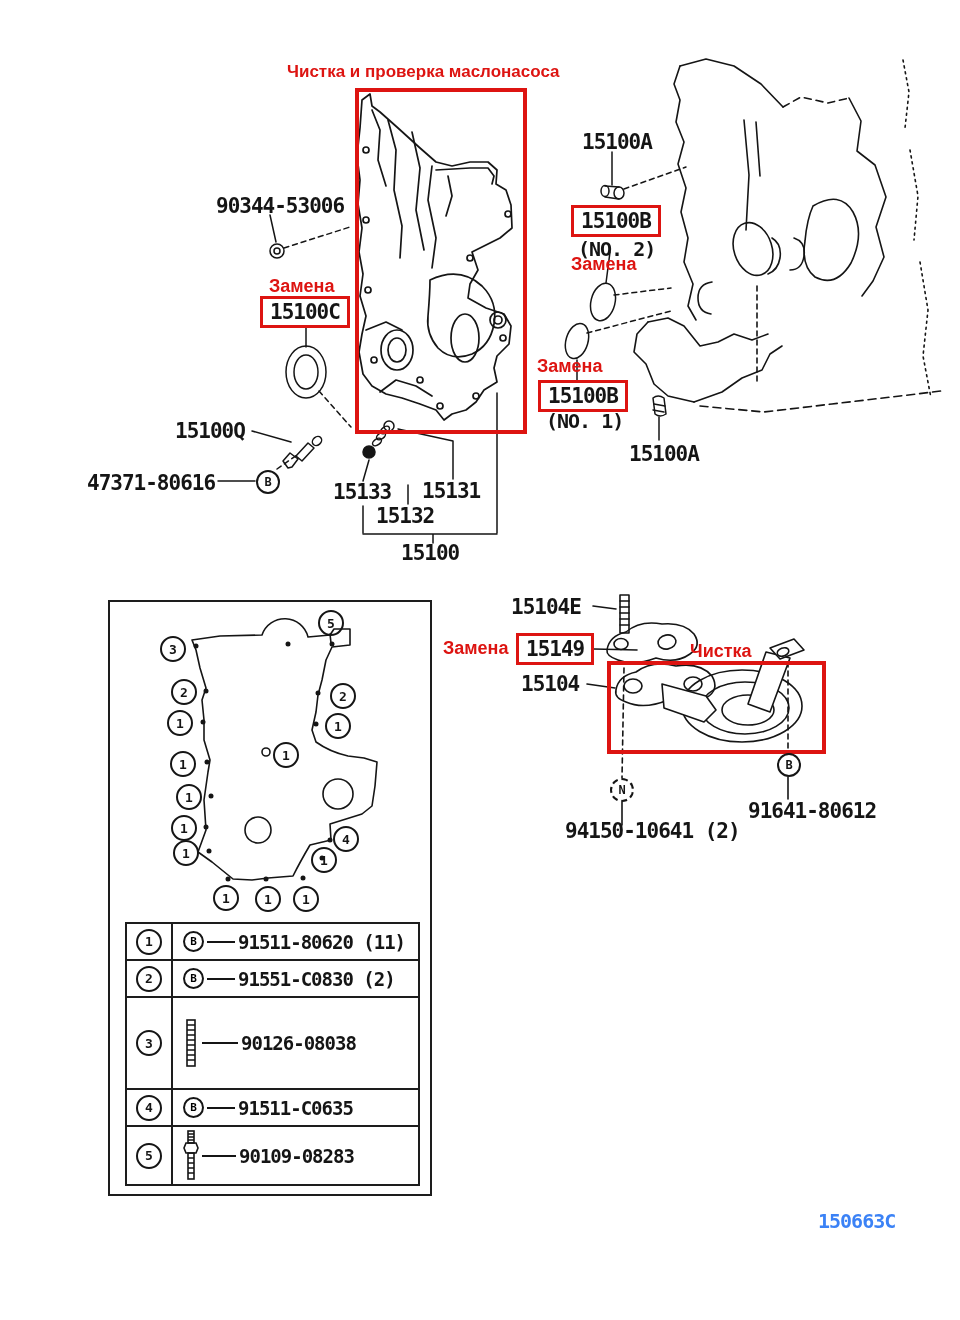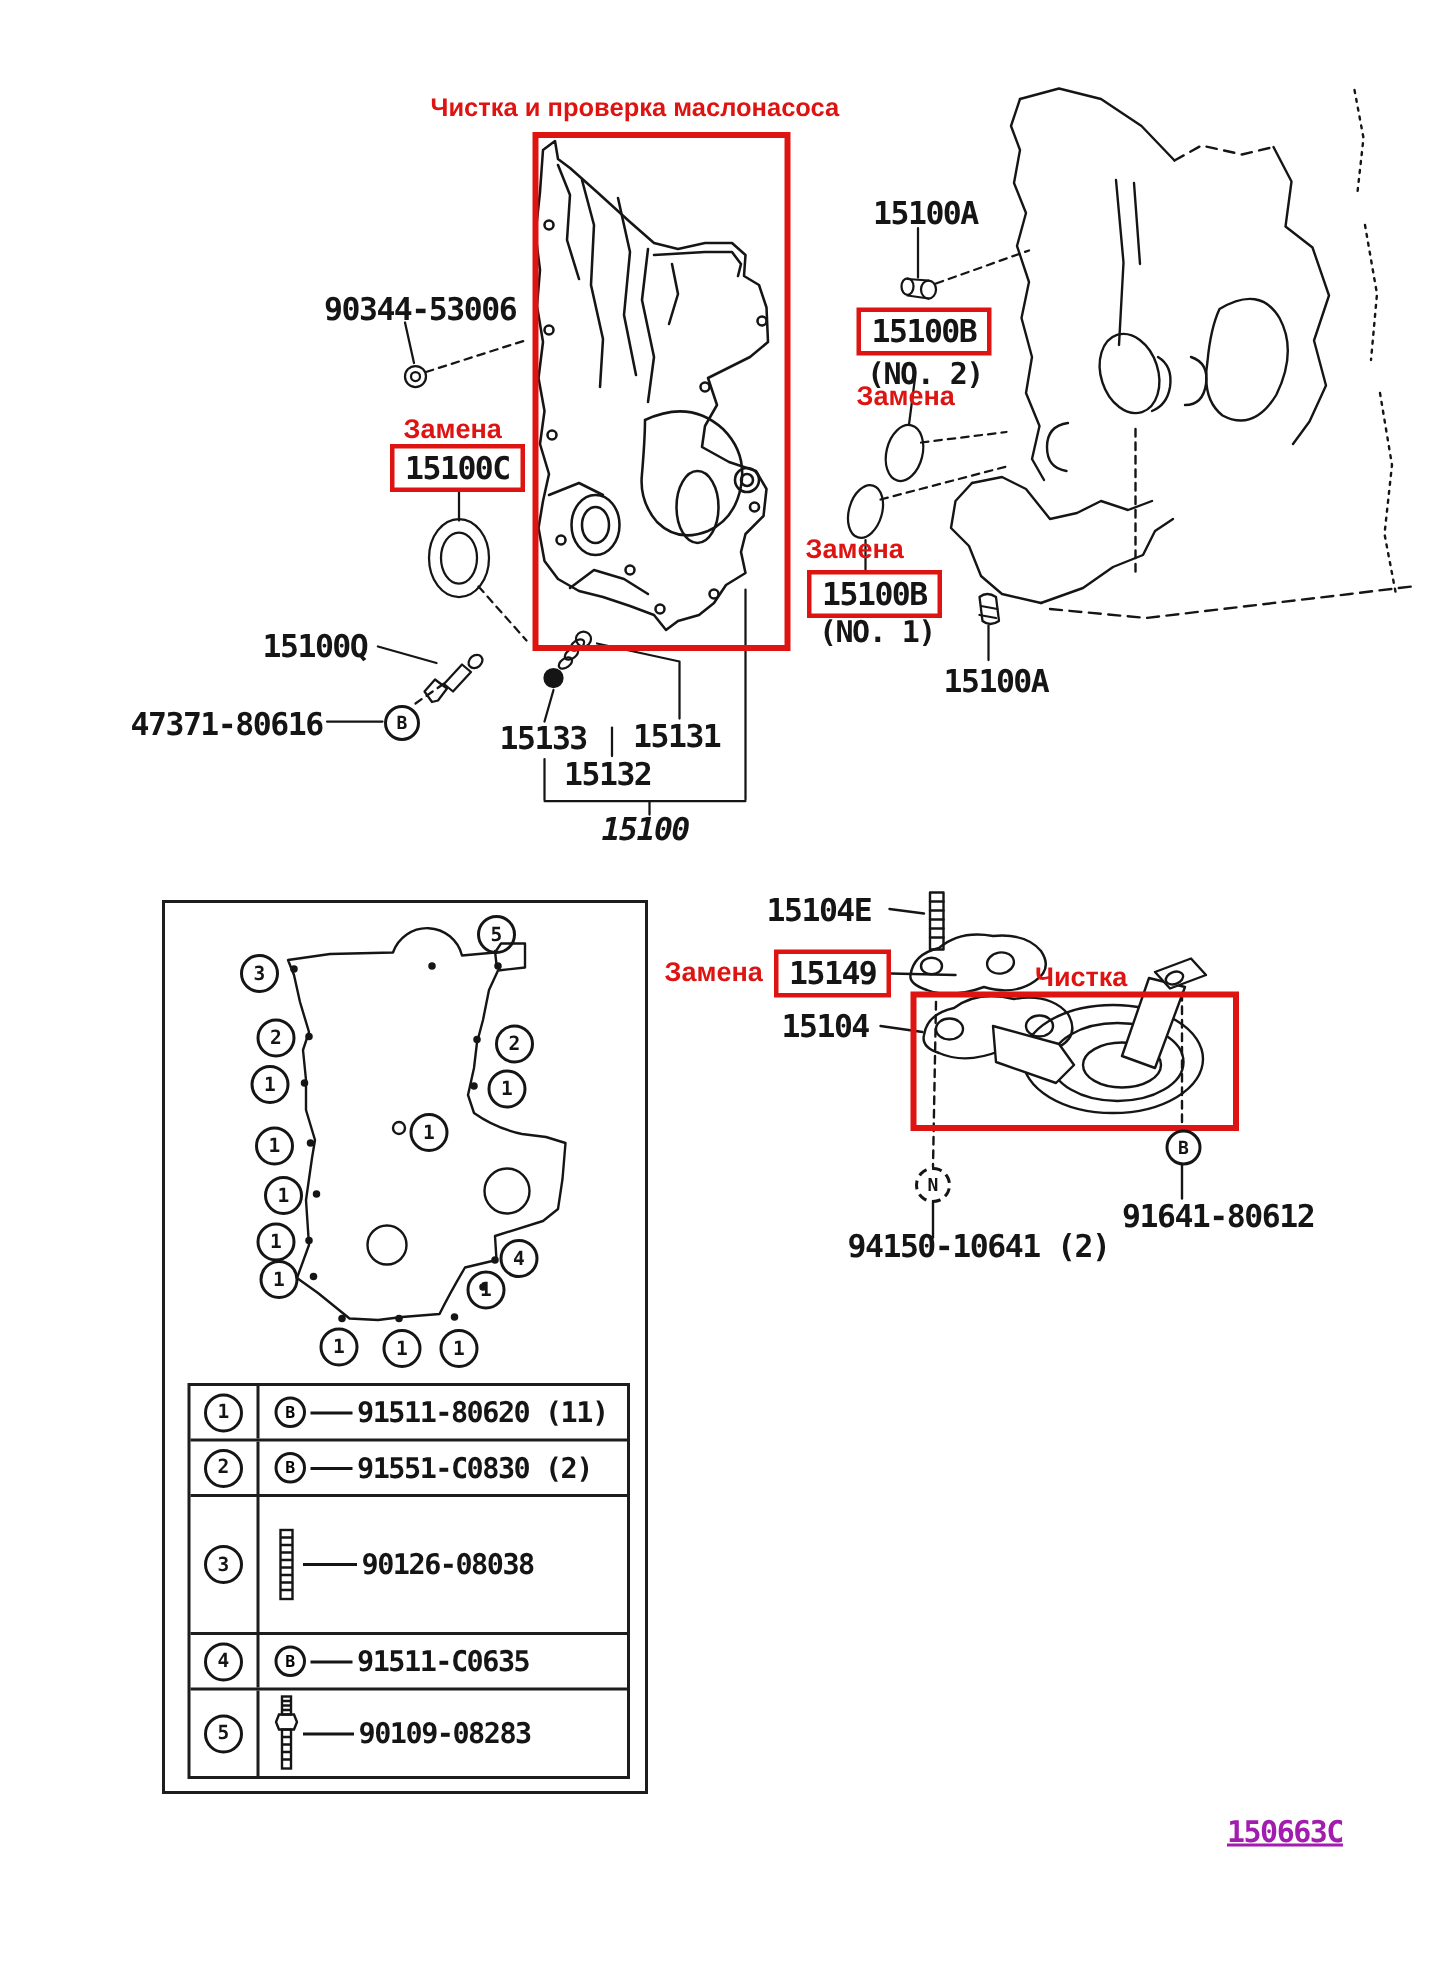--- a/index.html
+++ b/index.html
@@ -223,29 +223,29 @@
   <div class="redframe" style="left:538px;top:380px;">
     <span>15100B</span>
   </div>
   <div class="pn sm" style="left:546px;top:409px;">(NO. 1)</div>
   <div class="pn" style="left:629px;top:442px;">15100A</div>
   <div class="pn" style="left:175px;top:419px;">15100Q</div>
   <div class="pn" style="left:87px;top:471px;">47371-80616</div>
   <div class="pn" style="left:333px;top:480px;">15133</div>
   <div class="pn" style="left:422px;top:479px;">15131</div>
   <div class="pn" style="left:376px;top:504px;">15132</div>
-  <div class="pn" style="left:401px;top:541px;font-style:italic;">15100</div>
+  <div class="pn" style="left:401px;top:541px;">15100</div>
   <div class="pn" style="left:511px;top:595px;">15104E</div>
   <div class="redframe" style="left:516px;top:633px;">
     <span>15149</span>
   </div>
   <div class="pn" style="left:521px;top:672px;">15104</div>
   <div class="pn" style="left:729px;top:799px;margin-left:19px;">91641-80612</div>
   <div class="pn" style="left:565px;top:819px;">94150-10641 (2)</div>
-  <div class="pn sm" style="left:818px;top:1209px;color:#a21caf;text-decoration:underline;">150663C</div>
+  <div class="pn sm" style="left:818px;top:1209px;color:#3b82f6;">150663C</div>
 
   <div class="circ" style="left:256px;top:470px;">B</div>
   <div class="circ" style="left:777px;top:753px;">B</div>
   <div class="circ dashedb" style="left:610px;top:778px;">N</div>
 
   <div class="bigbox"></div>
 
   <div class="gm" style="left:160px;top:636px;">3</div>
   <div class="gm" style="left:318px;top:610px;">5</div>
   <div class="gm" style="left:171px;top:679px;">2</div>

